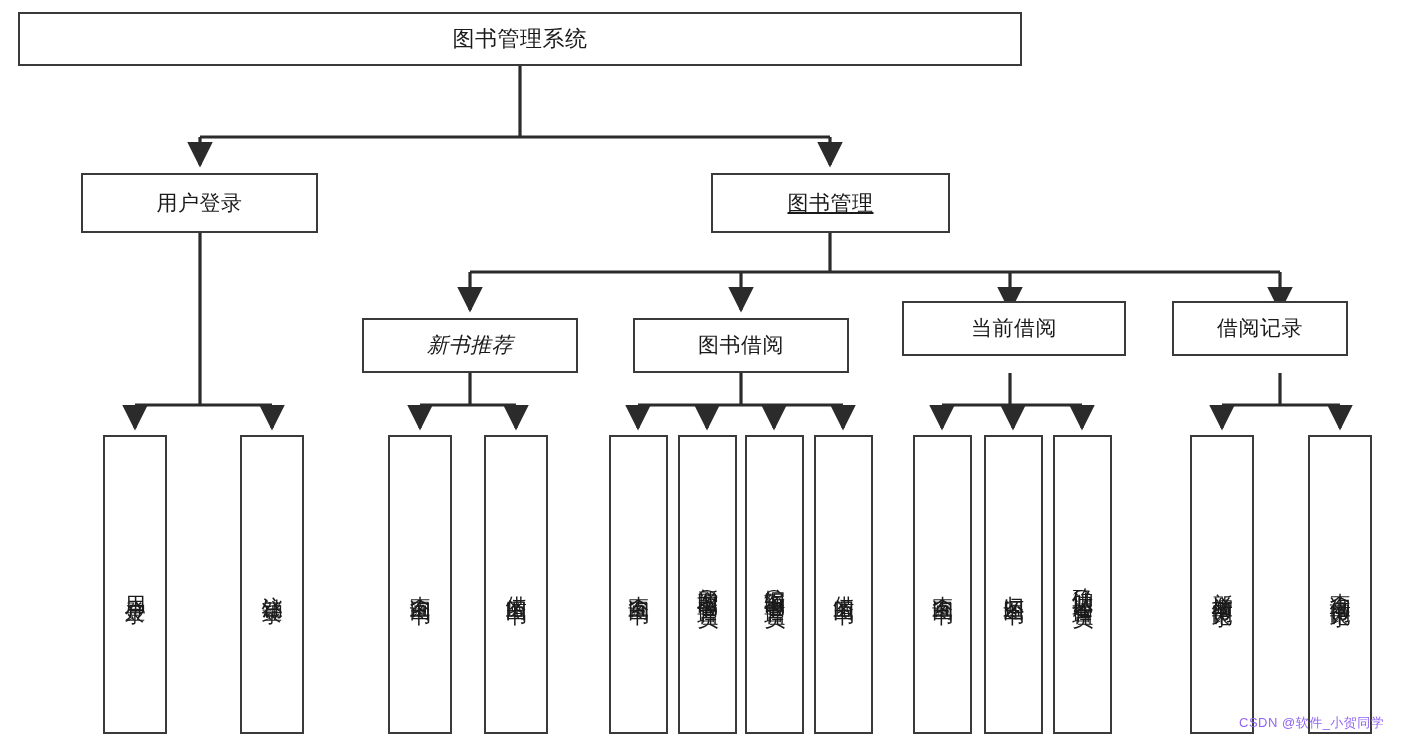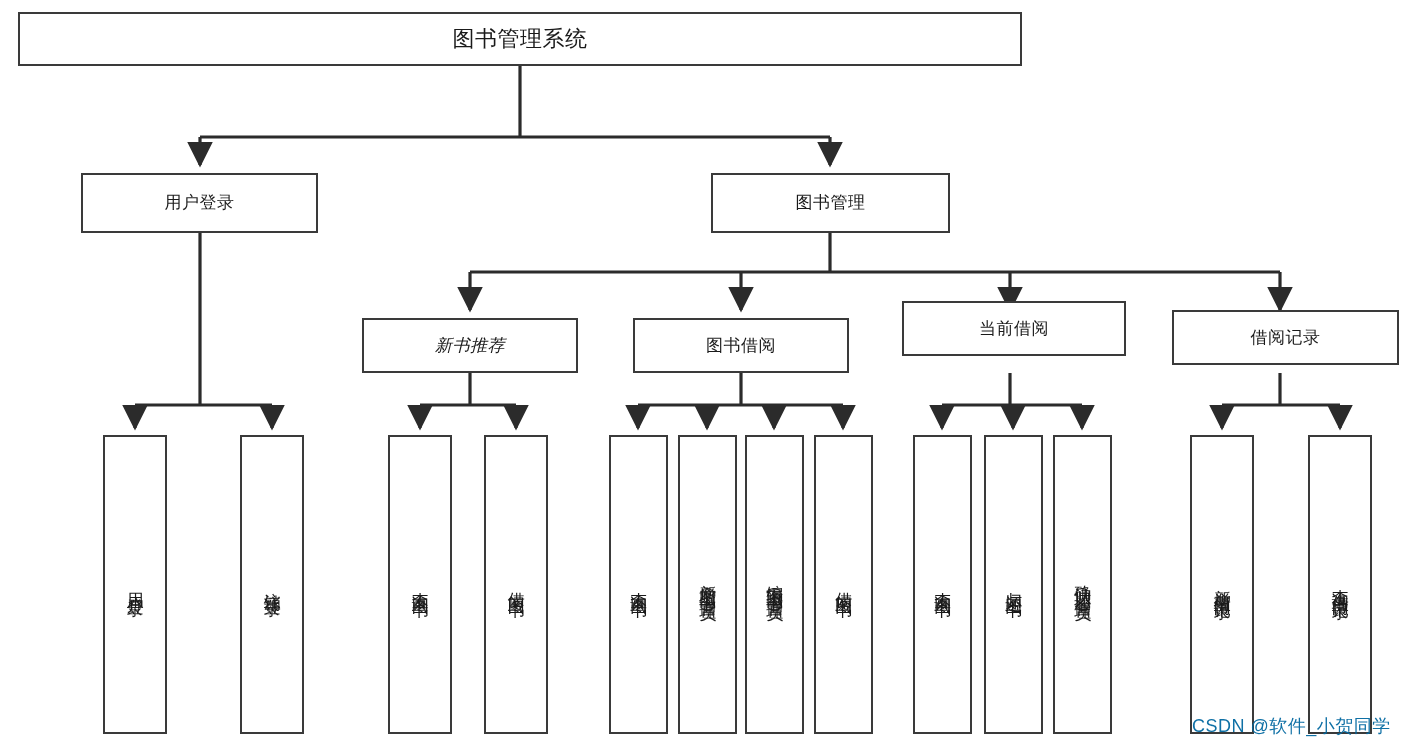--- a/index.html
+++ b/index.html
@@ -27,44 +27,45 @@
   }
   .node {
     position: absolute;
     box-sizing: border-box;
     border: 2px solid #3a3a3a;
     background: #ffffff;
     display: flex;
     align-items: center;
     justify-content: center;
     color: #1a1a1a;
-    font-size: 17px;
+    font-size: 21px;
     line-height: 1.25;
     letter-spacing: 0.5px;
     text-align: center;
   }
   .node.vertical {
     writing-mode: vertical-rl;
     text-orientation: upright;
     align-items: center;
     justify-content: center;
     letter-spacing: 3px;
     padding: 4px 0;
     white-space: nowrap;
   }
   .node-title {
     font-size: 22px;
   }
   .watermark {
     position: absolute;
-    color: #0369a1;
-    font-size: 18px;
+    color: #8b5cf6;
+    font-size: 13px;
     letter-spacing: 0.5px;
     white-space: nowrap;
     opacity: 0.95;
+    margin-left: 47px;
   }
 </style>
 </head>
 <body>
 
 <div id="canvas">
 
   <svg id="wires" viewBox="0 0 1405 747" xmlns="http://www.w3.org/2000/svg">
     <defs>
       <marker id="arrow" markerWidth="9" markerHeight="9" refX="7.2" refY="4" orient="auto" markerUnits="strokeWidth">
@@ -123,26 +124,26 @@
       <path d="M1280,373 L1280,405"></path>
       <path d="M1222,405 L1340,405"></path>
       <path d="M1222,405 L1222,428" marker-end="url(#arrow)"></path>
       <path d="M1340,405 L1340,428" marker-end="url(#arrow)"></path>
     </g>
   </svg>
 
   <div class="node node-title" style="left:18px; top:12px; width:1004px; height:54px;">图书管理系统</div>
 
   <div class="node" style="left:81px; top:173px; width:237px; height:60px;">用户登录</div>
-  <div class="node" style="left:711px; top:173px; width:239px; height:60px;">图书管理</div>
+  <div class="node" style="left:711px; top:173px; width:239px; height:60px;text-decoration:underline;">图书管理</div>
 
   <div class="node" style="left:362px; top:318px; width:216px; height:55px;font-style:italic;">新书推荐</div>
   <div class="node" style="left:633px; top:318px; width:216px; height:55px;font-family:Liberation Serif, serif;">图书借阅</div>
   <div class="node" style="left:902px; top:301px; width:224px; height:55px;">当前借阅</div>
-  <div class="node" style="left:1172px; top:310px; width:227px; height:55px;">借阅记录</div>
+  <div class="node" style="left:1172px; top:301px; width:176px; height:55px;">借阅记录</div>
 
   <div class="node vertical" style="left:103px; top:435px; width:64px; height:299px;">用户登录</div>
   <div class="node vertical" style="left:240px; top:435px; width:64px; height:299px;">注销登录</div>
 
   <div class="node vertical" style="left:388px; top:435px; width:64px; height:299px;">查询图书</div>
   <div class="node vertical" style="left:484px; top:435px; width:64px; height:299px;">借阅图书</div>
 
   <div class="node vertical" style="left:609px; top:435px; width:59px; height:299px;">查询图书</div>
   <div class="node vertical" style="left:678px; top:435px; width:59px; height:299px;">新增图书（管理员）</div>
   <div class="node vertical" style="left:745px; top:435px; width:59px; height:299px;">编辑图书（管理员）</div>

